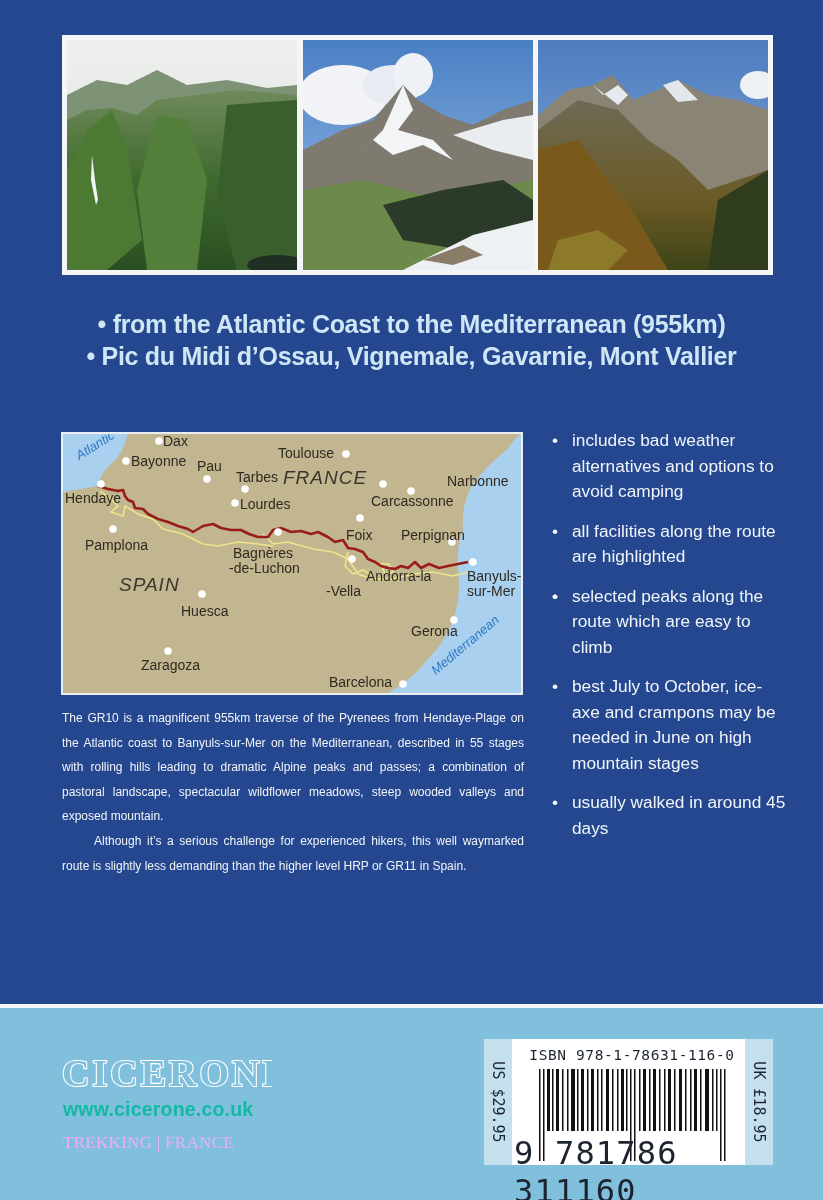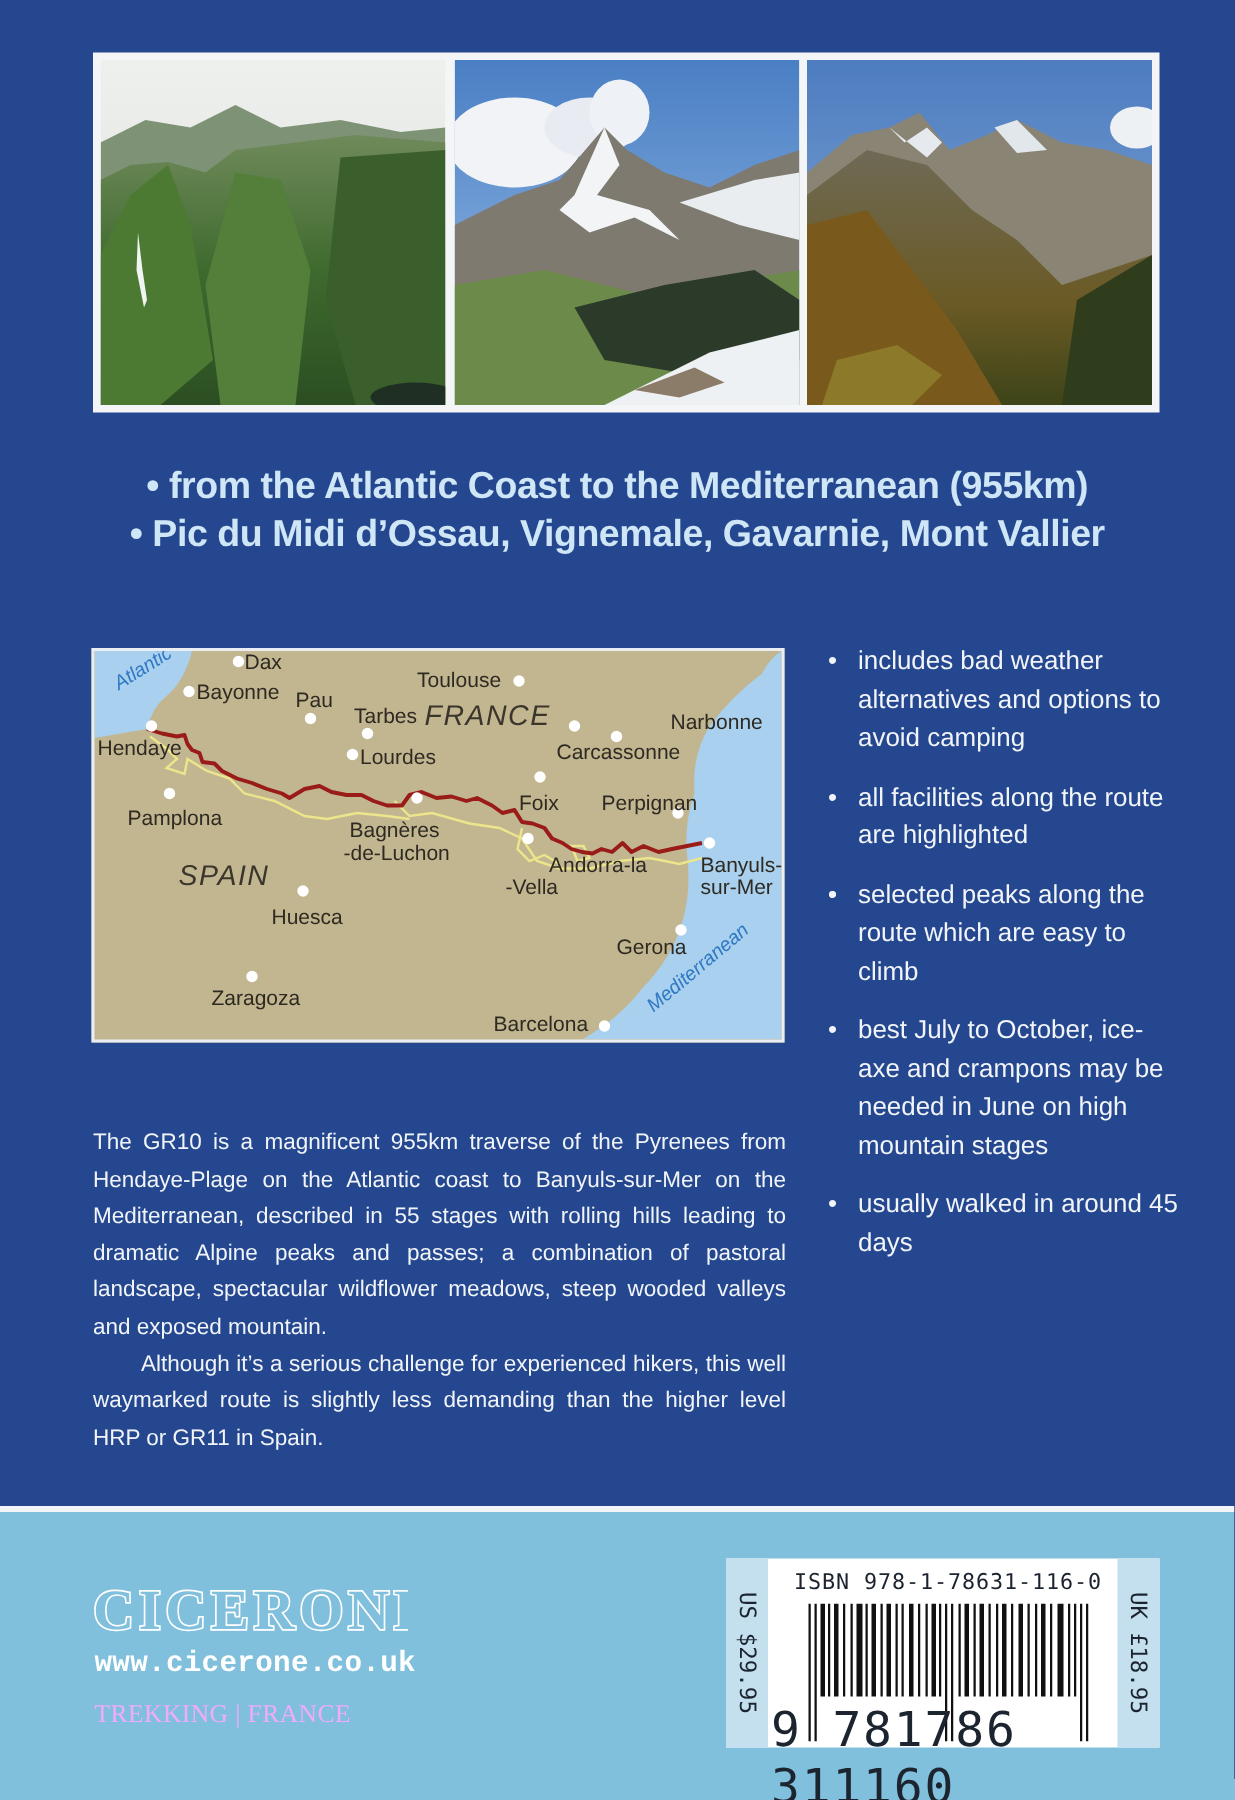--- a/index.html
+++ b/index.html
@@ -17,30 +17,30 @@
 
   .headline { position:absolute; left:40px; top:308px; width:743px; text-align:center; color:#cfe6f6; font-family:"Liberation Sans", sans-serif; font-size:25px; line-height:32px; font-weight:bold; letter-spacing:-0.3px; }
   .headline div { white-space:nowrap; }
 
   .map { position:absolute; left:61px; top:432px; width:462px; height:263px; border:2px solid #eaeef2; box-sizing:border-box; background:#c2b690; overflow:hidden; }
   .map svg { position:absolute; left:0; top:0; }
   .mlabel { position:absolute; font-family:"Liberation Sans", sans-serif; font-size:14px; color:#2e2a22; white-space:nowrap; line-height:15px; }
   .mlabel.country { font-style:italic; font-size:19px; letter-spacing:1px; color:#3a362c; }
   .mlabel.sea { color:#2f78c2; font-style:italic; font-size:13px; }
 
-  .body-text { position:absolute; left:62px; top:706px; width:462px; color:#f1f4f8; font-family:"Liberation Sans", sans-serif; font-size:15px; line-height:24.6px; text-align:justify;margin-top:44px; }
+  .body-text { position:absolute; left:62px; top:706px; width:462px; color:#f1f4f8; font-family:"Liberation Sans", sans-serif; font-size:12px; line-height:24.6px; text-align:justify; }
   .body-text p { margin:0; }
   .body-text p.indent { text-indent:32px; }
 
   .features { position:absolute; left:550px; top:428px; width:240px; color:#f1f4f8; font-family:"Liberation Sans", sans-serif; font-size:17.3px; line-height:25.5px; list-style:none; margin:0; padding:0; }
   .features li { position:relative; padding-left:22px; margin-bottom:14px; }
   .features li .bullet { position:absolute; left:2px; top:0; }
 
   .logo { position:absolute; left:62px; top:1053px; }
-  .url { position:absolute; left:63px; top:1098px; font-family:Liberation Mono, monospace; font-weight:bold; font-size:19.5px; color:#ffffff; letter-spacing:0.2px; }
+  .url { position:absolute; left:63px; top:1098px; font-family:Liberation Sans, sans-serif; font-weight:bold; font-size:19.5px; color:#14b8a6; letter-spacing:0.2px; }
   .category { position:absolute; left:63px; top:1133px; font-family:"Liberation Serif", serif; font-size:17px; color:#f0abfc; letter-spacing:0.3px; }
 
   .barcode-box { position:absolute; left:484px; top:1039px; width:289px; height:126px; background:#ffffff; }
   .price-strip { position:absolute; top:0; width:28px; height:126px; background:#c4e0ef; }
   .price-strip.left { left:0; }
   .price-strip.right { right:0; }
   .price-strip span { position:absolute; left:50%; top:50%; white-space:nowrap; font-family:"DejaVu Sans Mono", monospace; font-size:15px; color:#1c2430; }
   .price-strip.left span { transform:translate(-50%,-50%) rotate(90deg); }
   .price-strip.right span { transform:translate(-50%,-50%) rotate(90deg); }
   .isbn { position:absolute; left:35px; top:8px; width:226px; text-align:center; font-family:"DejaVu Sans Mono", monospace; font-size:14.5px; color:#1c2430; letter-spacing:0.6px; }
@@ -180,21 +180,21 @@
   <span class="mlabel" style="left:177px;top:63px;text-align:center;">Lourdes</span>
   <span class="mlabel" style="left:215px;top:12px;">Toulouse</span>
   <span class="mlabel" style="left:384px;top:40px;">Narbonne</span>
   <span class="mlabel" style="left:308px;top:60px;">Carcassonne</span>
   <span class="mlabel" style="left:283px;top:94px;">Foix</span>
   <span class="mlabel" style="left:338px;top:94px;">Perpignan</span>
   <span class="mlabel" style="left:22px;top:104px;">Pamplona</span>
   <span class="mlabel" style="left:170px;top:112px;">Bagnères</span>
   <span class="mlabel" style="left:166px;top:127px;">-de-Luchon</span>
   <span class="mlabel" style="left:269px;top:135px;margin-left:34px;">Andorra-la</span>
-  <span class="mlabel" style="left:274px;top:150px;">-Vella</span>
+  <span class="mlabel" style="left:263px;top:150px;">-Vella</span>
   <span class="mlabel" style="left:404px;top:135px;">Banyuls-</span>
   <span class="mlabel" style="left:404px;top:150px;">sur-Mer</span>
   <span class="mlabel" style="left:118px;top:170px;">Huesca</span>
   <span class="mlabel" style="left:348px;top:190px;">Gerona</span>
   <span class="mlabel" style="left:78px;top:224px;">Zaragoza</span>
   <span class="mlabel" style="left:266px;top:241px;">Barcelona</span>
 </div>
 
 <ul class="features">
   <li><span class="bullet">•</span><span>includes bad weather alternatives and options to avoid camping</span></li>

